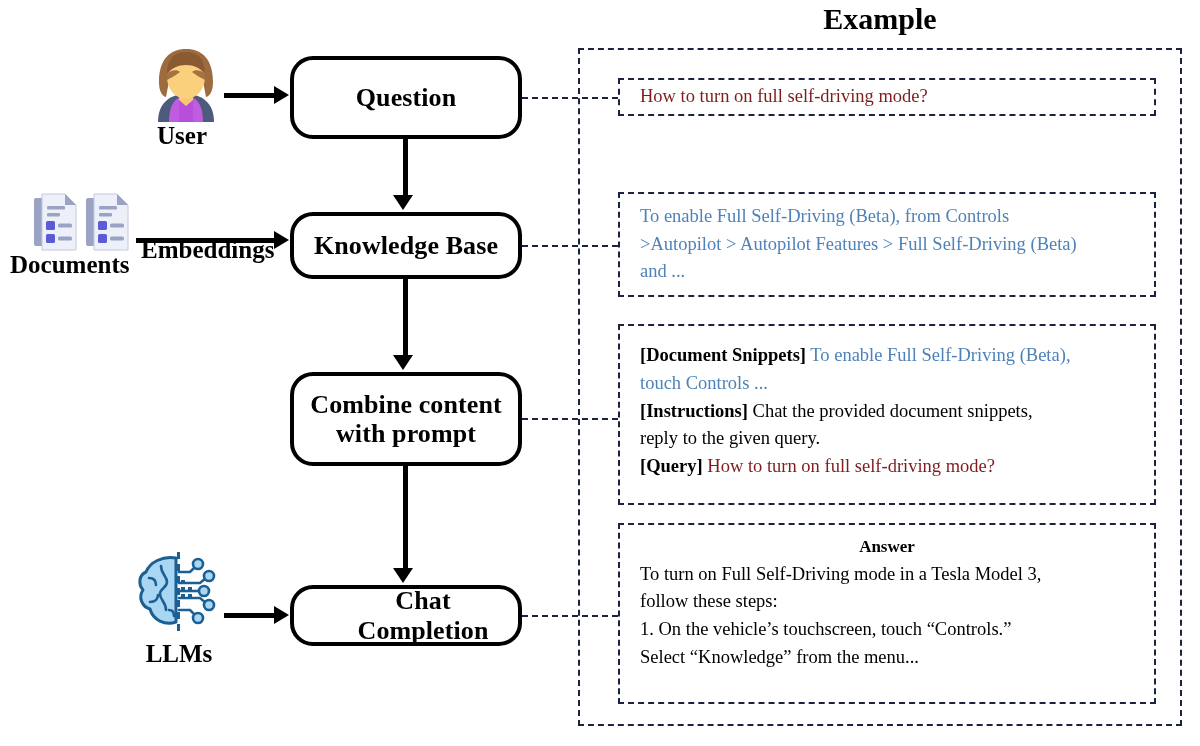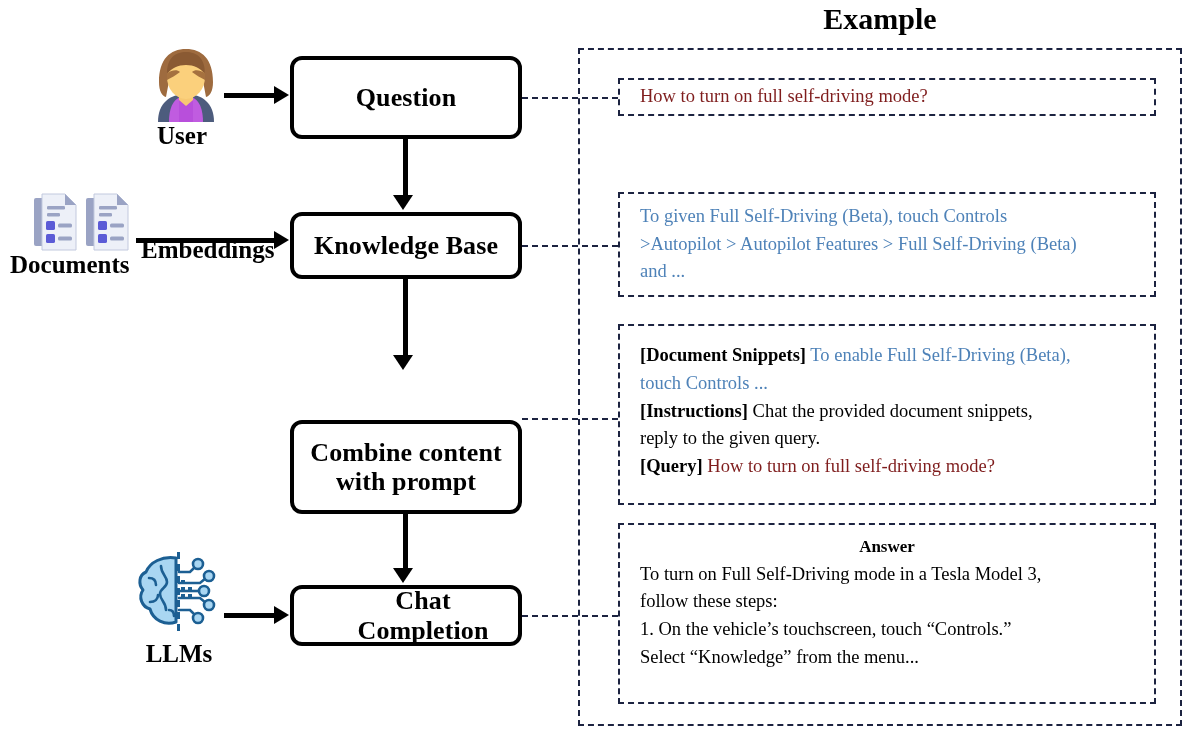--- a/index.html
+++ b/index.html
@@ -7,34 +7,34 @@
     width:1200px;height:746px;background:#ffffff;
     font-family:"Liberation Serif", serif;
     position:relative;overflow:hidden;
   }
   #stage{position:absolute;left:0;top:0;width:1200px;height:746px;}
 
   
   .node{
     position:absolute;
     border:4px solid #000;
-    border-radius:12px;
+    border-radius:23px;
     background:#fff;
     display:flex;align-items:center;justify-content:center;
     text-align:center;
     font-weight:bold;
     font-size:26px;
     line-height:1.12;
     color:#000;
     box-sizing:border-box;
     letter-spacing:.1px;
   }
   #node-question{left:290px;top:56px;width:232px;height:83px;}
   #node-kb{left:290px;top:212px;width:232px;height:67px;}
-  #node-combine{left:290px;top:372px;width:232px;height:94px;margin-top:48px;}
+  #node-combine{left:290px;top:372px;width:232px;height:94px;}
   #node-chat{left:290px;top:585px;width:232px;height:61px;padding-left:34px;}
 
   
   .vline{position:absolute;width:5px;background:#000;}
   .hline{position:absolute;height:5px;background:#000;}
   .arrow-down{
     position:absolute;width:0;height:0;
     border-left:10px solid transparent;
     border-right:10px solid transparent;
     border-top:15px solid #000;
@@ -218,21 +218,21 @@
   <div class="dash-h" style="left:522px;top:97px;width:96px;"></div>
   <div class="dash-h" style="left:522px;top:245px;width:96px;"></div>
   <div class="dash-h" style="left:522px;top:418px;width:96px;"></div>
   <div class="dash-h" style="left:522px;top:615px;width:96px;"></div>
 
   <div class="panel" id="panel-question">
     <span class="purple">How to turn on full self-driving mode?</span>
   </div>
 
   <div class="panel" id="panel-kb">
-    <div class="pline blue">To given Full Self-Driving (Beta), touch Controls</div>
+    <div class="pline blue">To enable Full Self-Driving (Beta), from Controls</div>
     <div class="pline blue">&gt;Autopilot &gt; Autopilot Features &gt; Full Self-Driving (Beta)</div>
     <div class="pline blue">and ...</div>
   </div>
 
   <div class="panel" id="panel-prompt">
     <div class="pline">
       <span class="bold">[Document Snippets]</span><span class="blue"> To enable Full Self-Driving (Beta),</span>
     </div>
     <div class="pline blue">touch Controls ...</div>
     <div class="pline">

